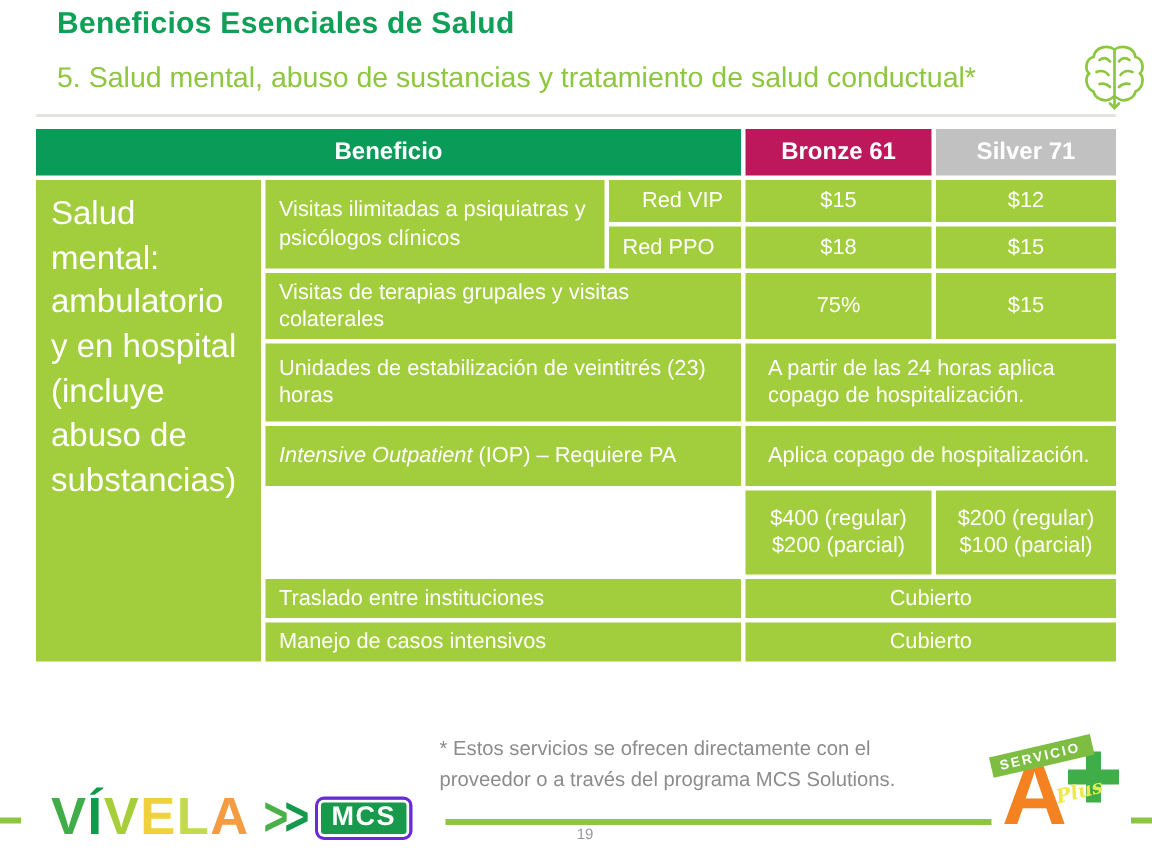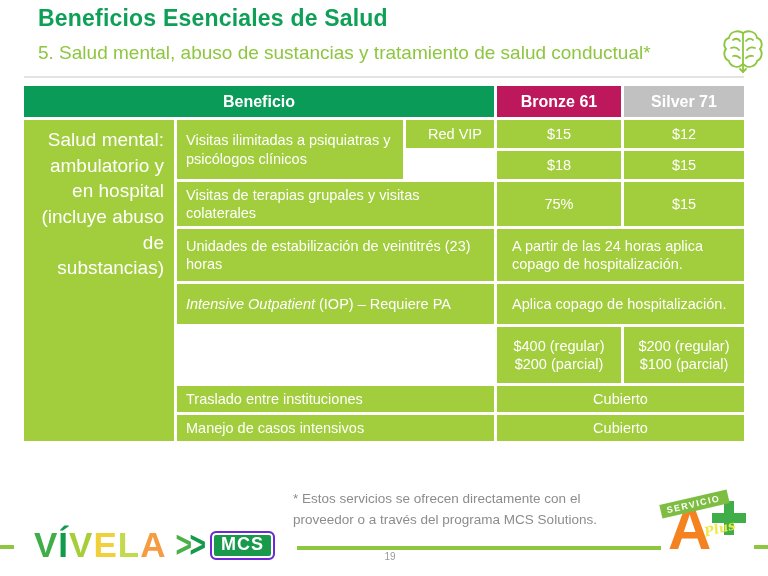--- a/index.html
+++ b/index.html
@@ -4,21 +4,21 @@
 <style>
   * { margin:0; padding:0; box-sizing:border-box; }
   html,body { width:768px; height:576px; }
   body {
     position:relative; overflow:hidden; background:#ffffff;
     font-family:"Liberation Sans", sans-serif;
   }
   
   .title {
     position:absolute; left:38px; top:5px;
-    font-size:23px; font-weight:bold; color:#0fa057; letter-spacing:.2px;
+    font-size:20px; font-weight:bold; color:#0fa057; letter-spacing:.2px;
   }
   .subtitle {
     position:absolute; left:38px; top:42px;
     font-size:19px; color:#8dc63f;
   }
   .brain { position:absolute; left:721px; top:28px; width:44px; height:46px; }
   .header-rule {
     position:absolute; left:24px; top:76px; width:720px; height:2px;
     background:#e3e3e0;
   }
@@ -35,21 +35,21 @@
     display:flex; align-items:center; padding:3px 9px; line-height:1.25;
   }
   .cell.center { justify-content:center; text-align:center; padding:3px 4px; }
   .cell.col { flex-direction:column; justify-content:center; }
   .hdr { font-weight:bold; font-size:16px; justify-content:center; }
   .hdr-benefit { grid-column:1 / 4; background:#0a9b58; }
   .hdr-bronze  { grid-column:4; background:#be185d; }
   .hdr-silver  { grid-column:5; background:#c1c1c1; }
   .group-label {
     grid-column:1; grid-row:2 / 10; align-items:flex-start;
-    font-size:19px; padding:7px 10px; line-height:1.35; display:block;text-align:right;
+    font-size:22px; padding:7px 10px; line-height:1.35; display:block;
   }
   .span2v { grid-row:2 / 4; }
   .spanwide { grid-column:2 / 4; }
   .spanvalue { grid-column:4 / 6;padding-left:15px; }
   .em-part { font-style:italic; }
   .bold-part { font-weight:bold; }
   
   .footnote {
     position:absolute; left:293px; top:489px; width:350px;
     color:#8c8c8c; font-size:13.5px; line-height:1.55;
@@ -120,20 +120,21 @@
   <div class="cell hdr hdr-benefit">Beneficio</div>
   <div class="cell hdr hdr-bronze">Bronze 61</div>
   <div class="cell hdr hdr-silver">Silver 71</div>
 
   <div class="cell group-label">Salud mental: ambulatorio y en hospital (incluye abuso de substancias)</div>
 
   <div class="cell span2v" style="grid-column:2;">Visitas ilimitadas a psiquiatras y psicólogos clínicos</div>
   <div class="cell" style="grid-column:3; grid-row:2;padding-left:22px;">Red VIP</div>
   <div class="cell center" style="grid-column:4; grid-row:2;">$15</div>
   <div class="cell center" style="grid-column:5; grid-row:2;">$12</div>
+  <div class="cell" style="grid-column:3; grid-row:3;">Red PPO</div>
   <div class="cell center" style="grid-column:4; grid-row:3;">$18</div>
   <div class="cell center" style="grid-column:5; grid-row:3;">$15</div>
 
   <div class="cell spanwide" style="grid-row:4;">Visitas de terapias grupales y visitas colaterales</div>
   <div class="cell center" style="grid-column:4; grid-row:4;">75%</div>
   <div class="cell center" style="grid-column:5; grid-row:4;">$15</div>
 
   <div class="cell spanwide" style="grid-row:5;">Unidades de estabilización de veintitrés (23) horas</div>
   <div class="cell spanvalue" style="grid-row:5;">A partir de las 24 horas aplica copago de hospitalización.</div>
 

